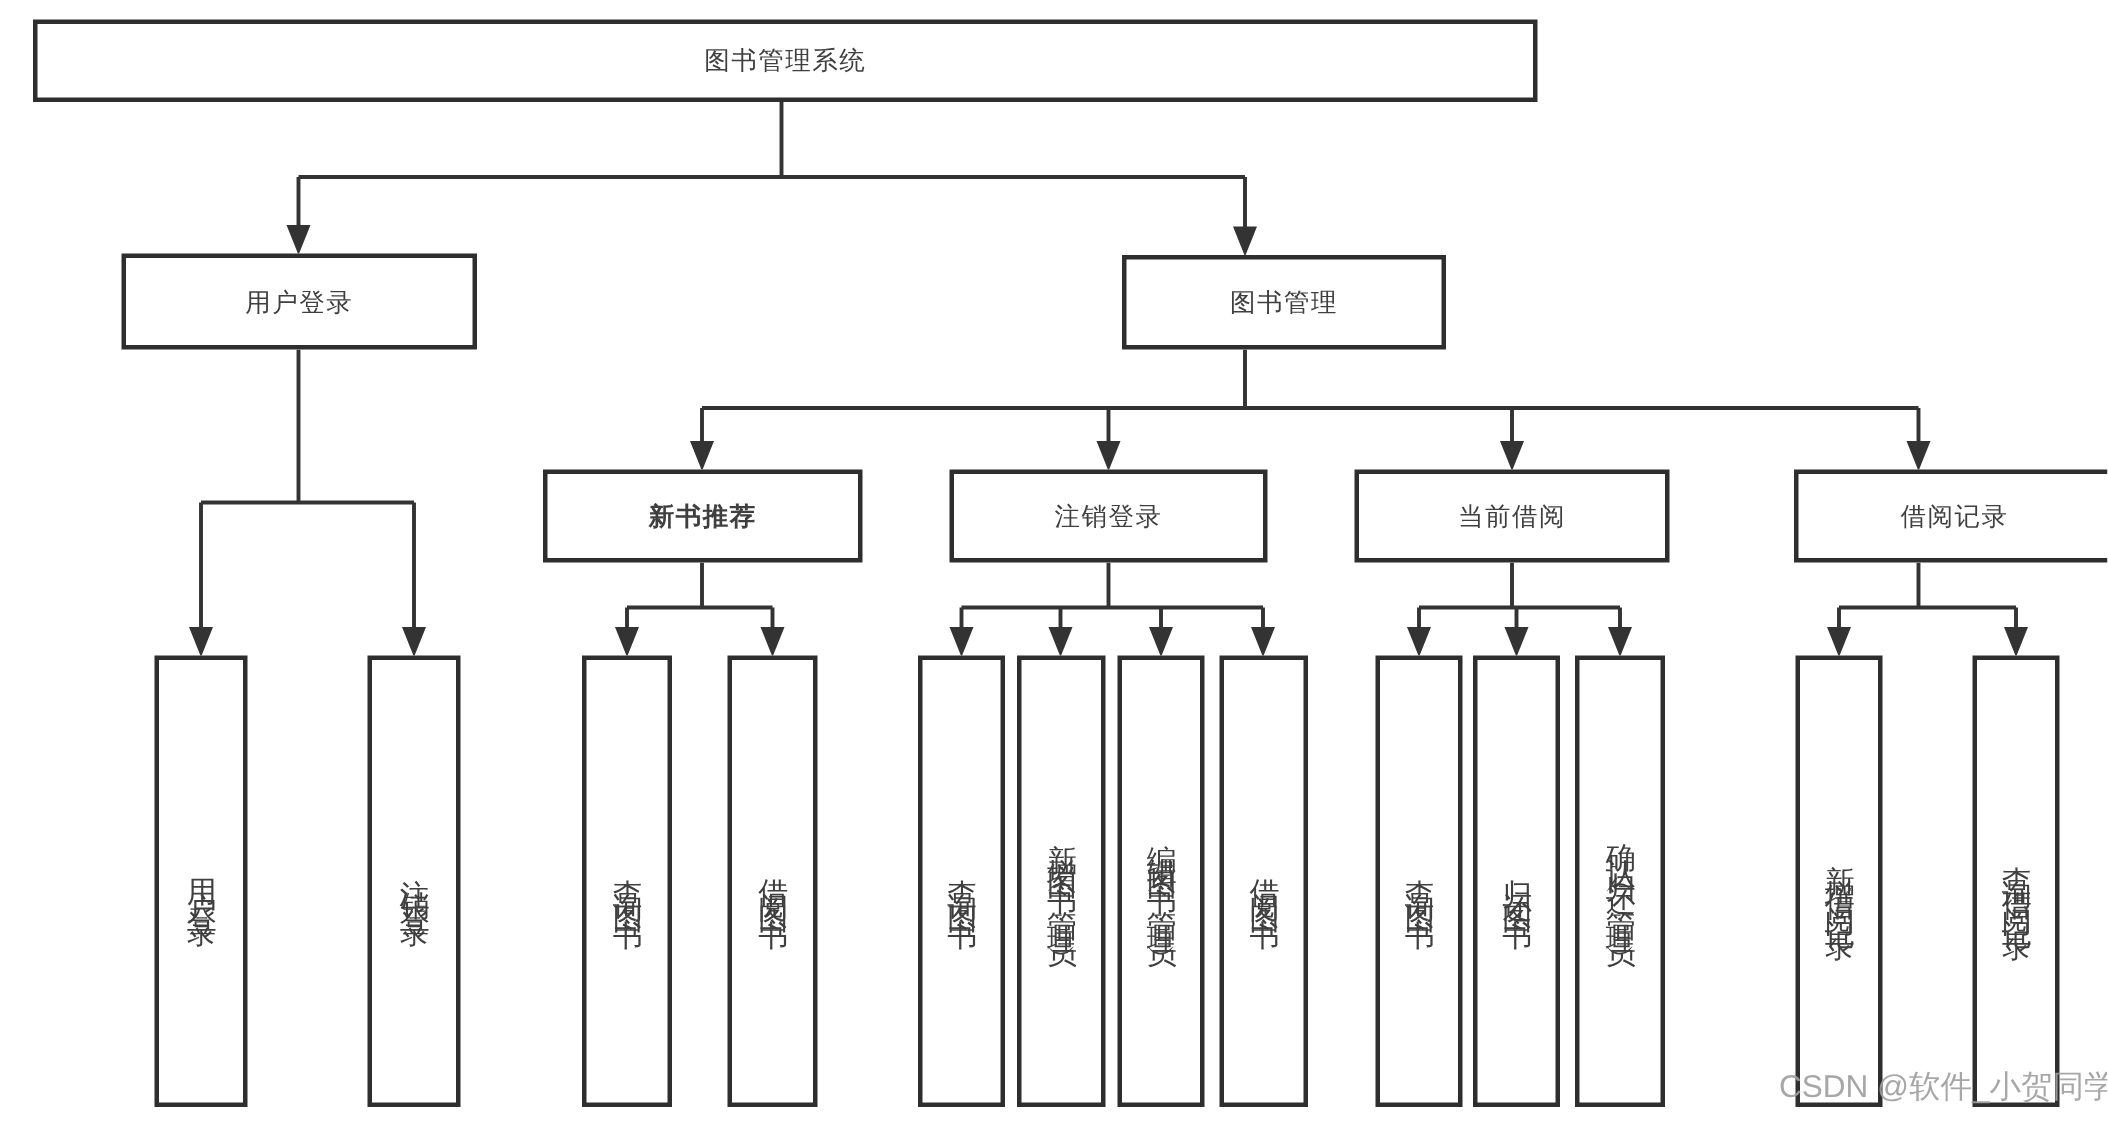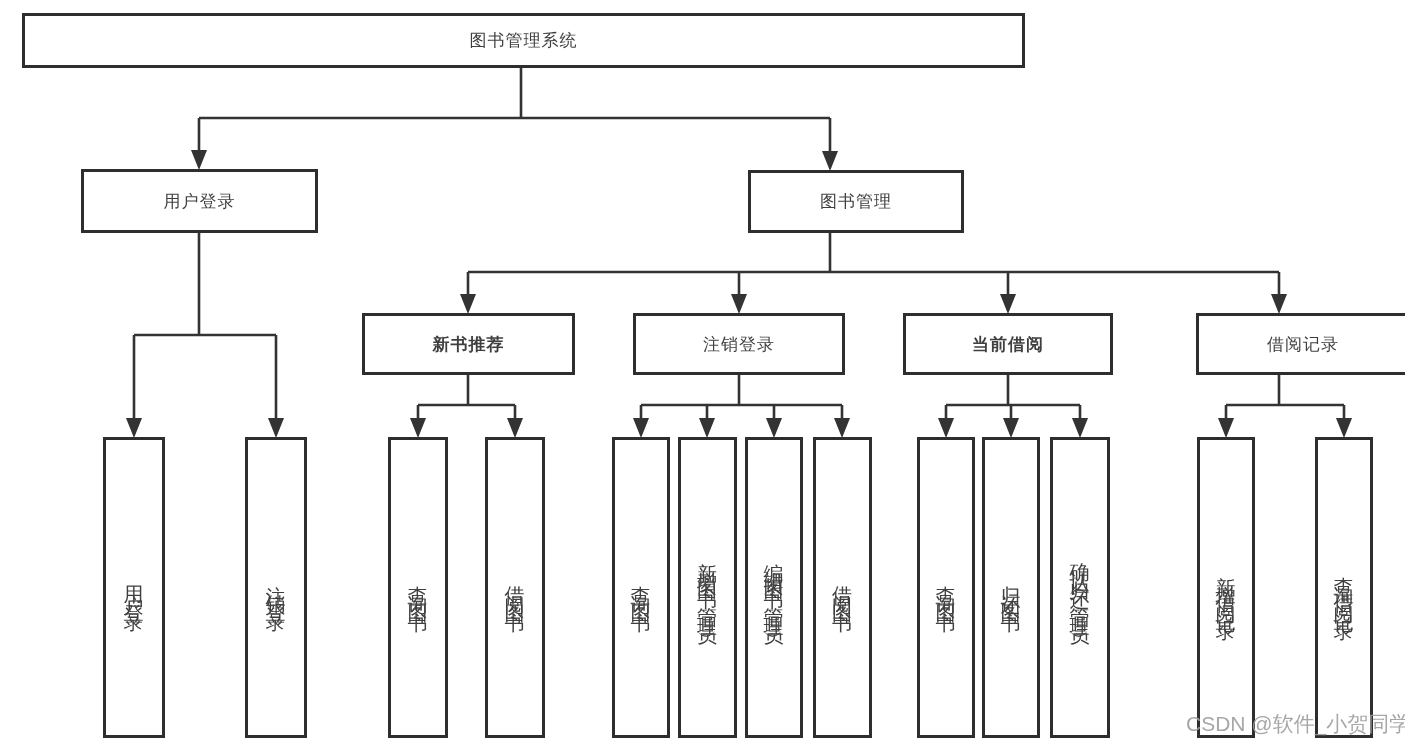--- a/index.html
+++ b/index.html
@@ -125,21 +125,21 @@
   <div class="box" style="left:748px;top:170px;width:216px;height:63px;">
     <span class="label">图书管理</span>
   </div>
 
   <div class="box" style="left:362px;top:313px;width:213px;height:62px;font-weight:bold;">
     <span class="label">新书推荐</span>
   </div>
   <div class="box" style="left:633px;top:313px;width:212px;height:62px;">
     <span class="label">注销登录</span>
   </div>
-  <div class="box" style="left:903px;top:313px;width:210px;height:62px;font-weight:bold;">
+  <div class="box" style="left:903px;top:313px;width:210px;height:62px;">
     <span class="label">当前借阅</span>
   </div>
   <div class="box" style="left:1196px;top:313px;width:214px;height:62px;">
     <span class="label">借阅记录</span>
   </div>
 
   <div class="box" style="left:103px;top:437px;width:62px;height:301px;">
     <span class="vlabel">用户登录</span>
   </div>
   <div class="box" style="left:245px;top:437px;width:62px;height:301px;">

